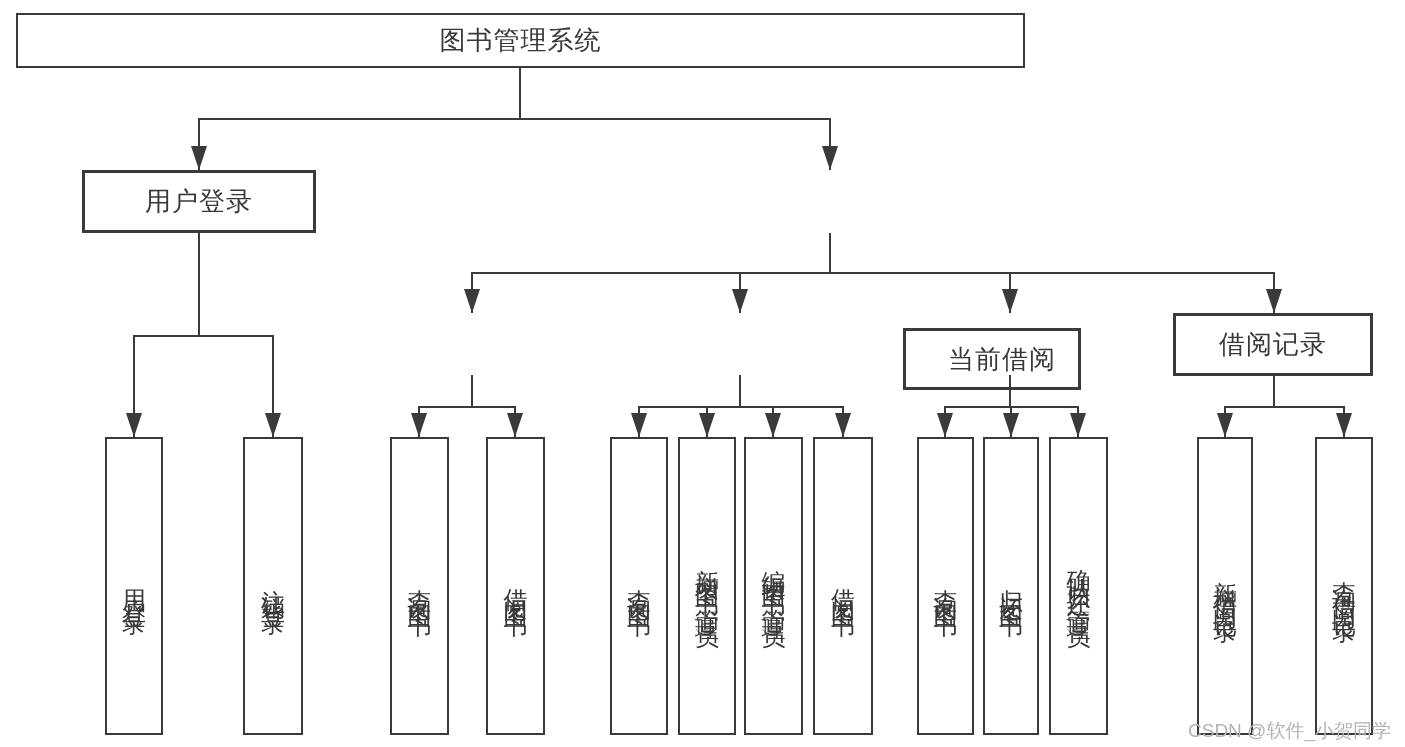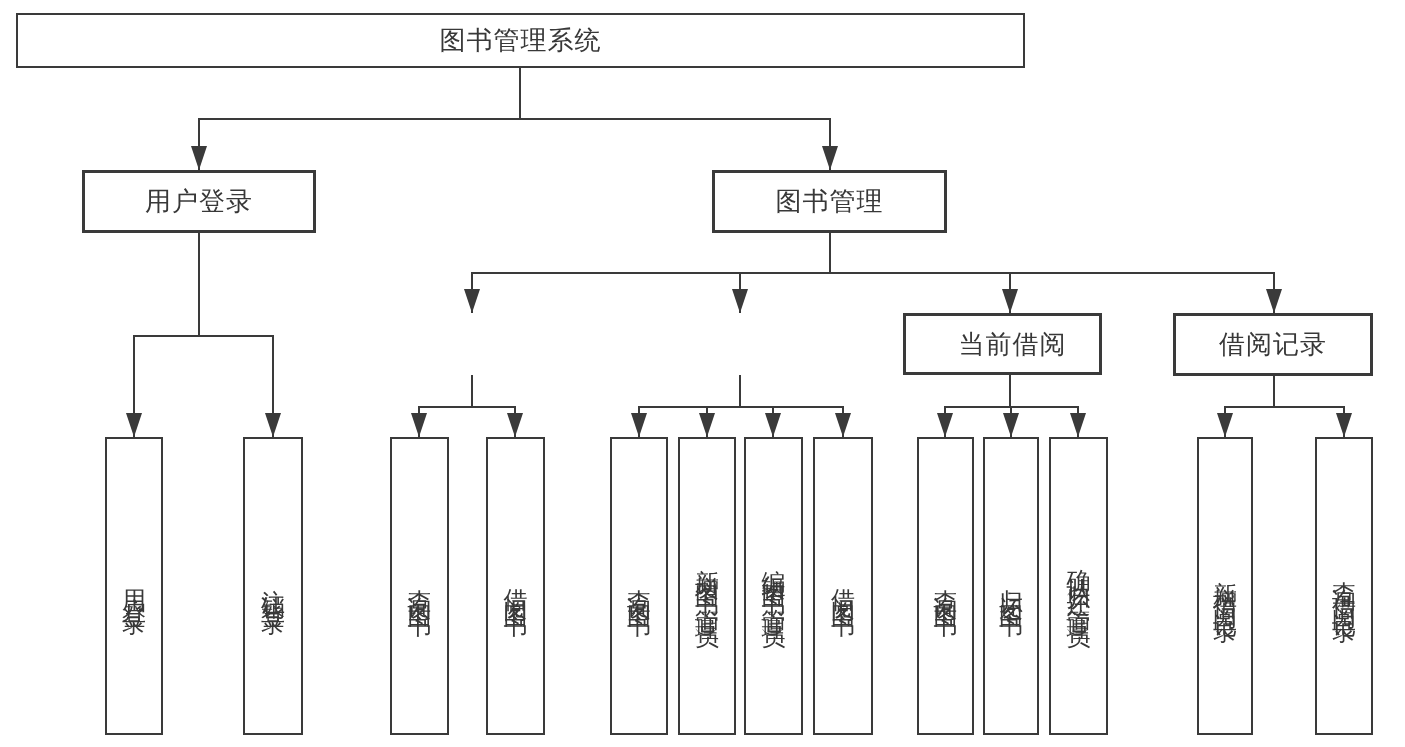--- a/index.html
+++ b/index.html
@@ -52,25 +52,24 @@
 </style>
 </head>
 <body>
 
 <div id="canvas">
 
   <div class="box hbox" style="left:16px; top:13px; width:1009px; height:55px;">图书管理系统</div>
 
   <div class="box hbox hdr" style="left:82px; top:170px; width:234px; height:63px;">用户登录</div>
 
-  <div class="box hbox hdr" style="left:712px; top:170px; width:235px; height:63px;">图书管理</div>
 
 
 
-  <div class="box hbox hdr" style="left:903px; top:313px; width:199px; height:62px;padding-left:20px;">当前借阅</div>
+  <div class="box hbox hdr" style="left:903px; top:328px; width:178px; height:62px;padding-left:20px;">当前借阅</div>
 
   <div class="box hbox hdr" style="left:1173px; top:313px; width:200px; height:63px;">借阅记录</div>
 
   <div class="box vbox" style="left:105px; top:437px; width:58px; height:298px;">用户登录</div>
 
   <div class="box vbox" style="left:243px; top:437px; width:60px; height:298px;">注销登录</div>
 
   <div class="box vbox" style="left:390px; top:437px; width:59px; height:298px;">查询图书</div>
 
   <div class="box vbox" style="left:486px; top:437px; width:59px; height:298px;">借阅图书</div>
@@ -148,14 +147,15 @@
     <div class="ar" style="left:1070px; top:413px;"></div>
 
     <div class="ln" style="left:1273px; top:376px; width:2px; height:32px;"></div>
     <div class="ln" style="left:1224px; top:406px; width:121px; height:2px;"></div>
     <div class="ln" style="left:1224px; top:406px; width:2px; height:31px;"></div>
     <div class="ln" style="left:1343px; top:406px; width:2px; height:31px;"></div>
     <div class="ar" style="left:1217px; top:413px;"></div>
     <div class="ar" style="left:1336px; top:413px;"></div>
   </div>
 
+  <div class="watermark">CSDN @软件_小贺同学</div>
 
 </div>
 
 </body></html>

